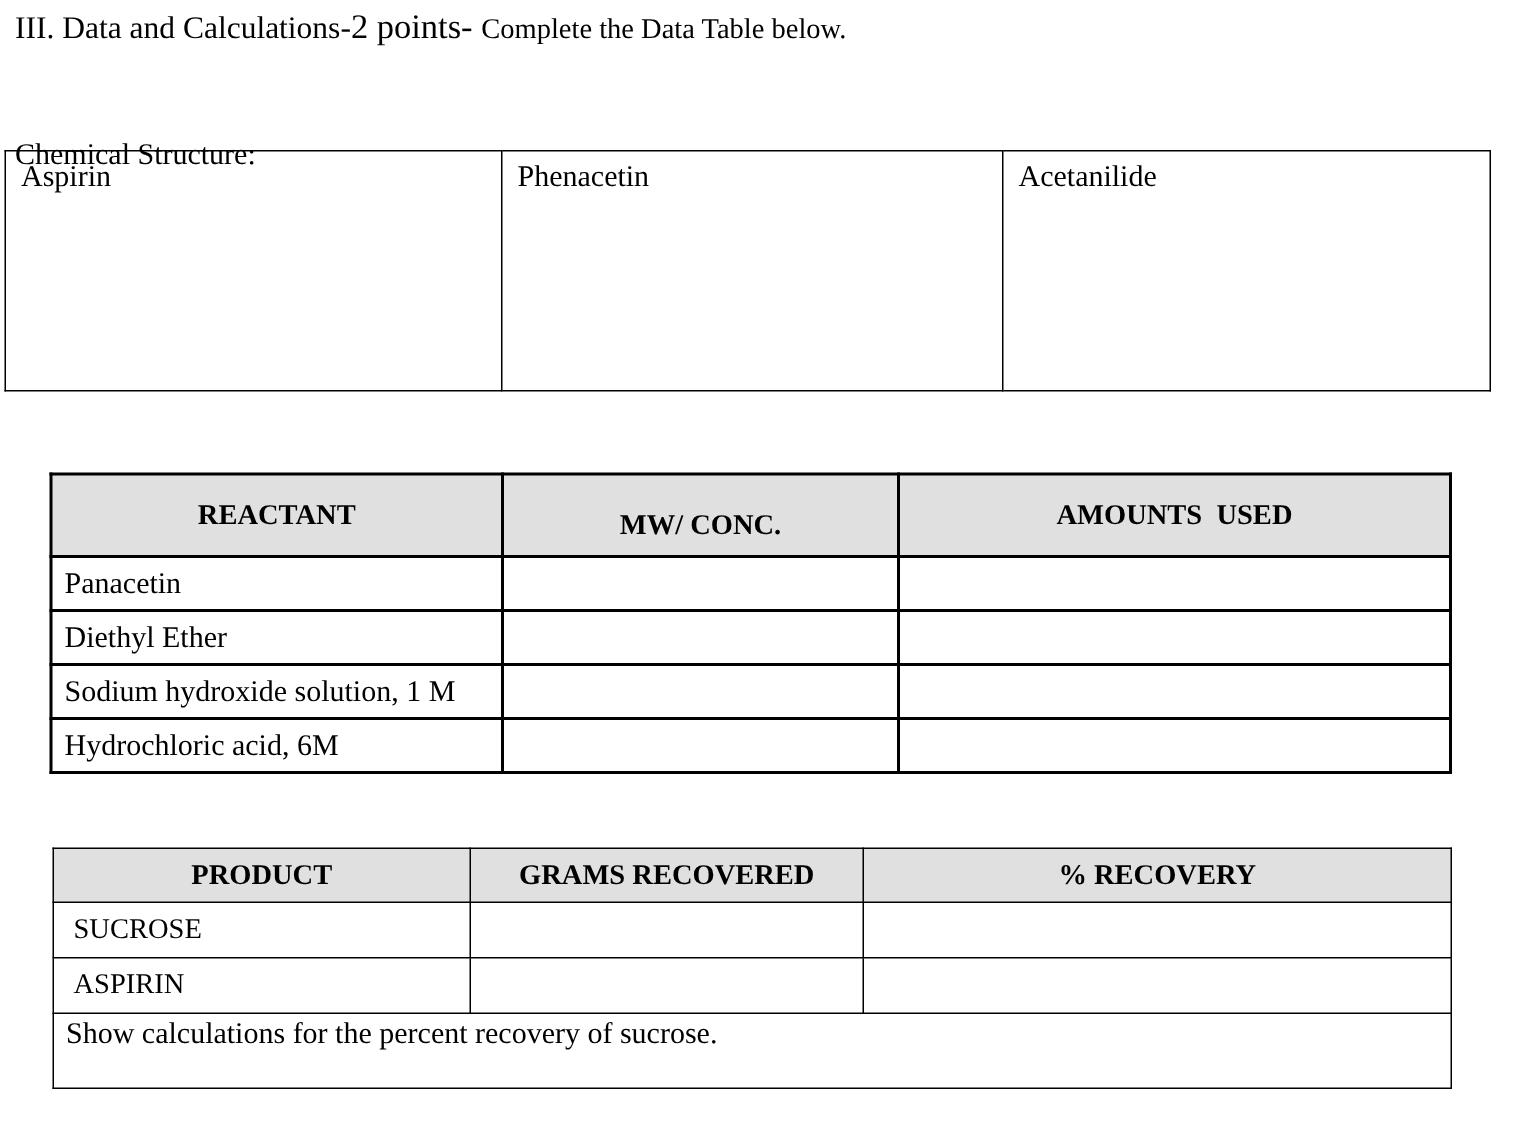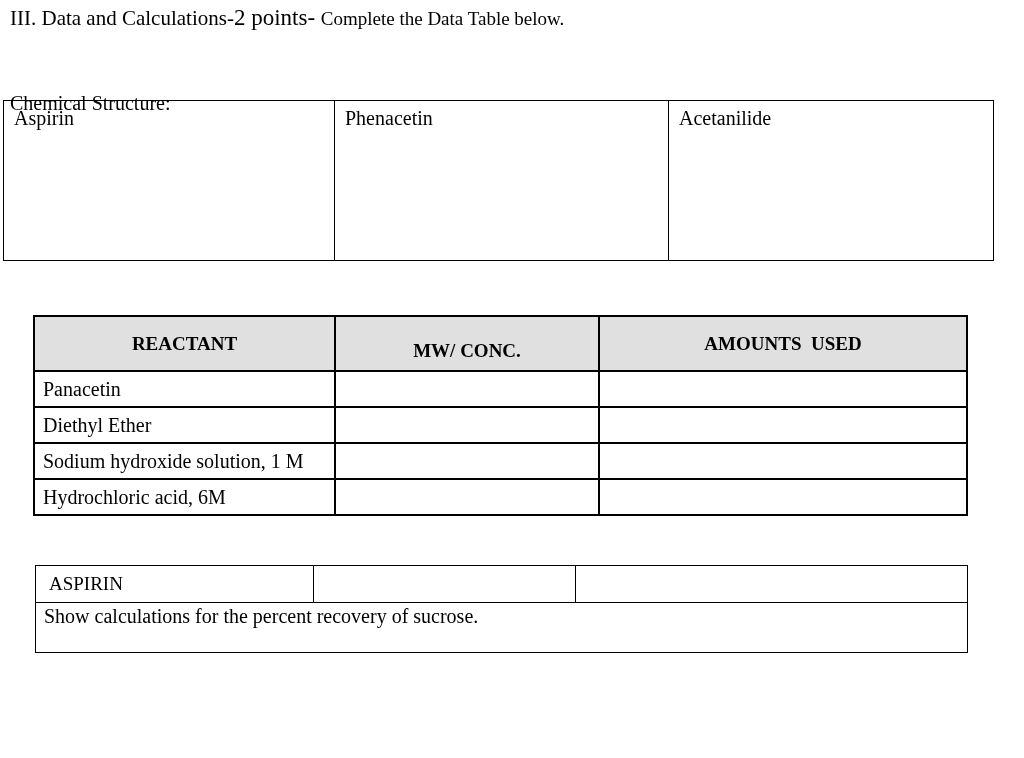--- a/index.html
+++ b/index.html
@@ -171,20 +171,30 @@
 </tbody>
   </table>
 
 <table class="product-table">
   <colgroup>
       <col style="width:278px">
       <col style="width:262px">
       <col style="width:392px">
     </colgroup>
   <tbody>
+      <tr>
+    <th>PRODUCT</th>
+    <th>GRAMS RECOVERED</th>
+    <th>% RECOVERY</th>
+  </tr>
+  <tr>
+    <td>SUCROSE</td>
+    <td></td>
+    <td></td>
+  </tr>
   <tr>
     <td>ASPIRIN</td>
     <td></td>
     <td></td>
   </tr>
   <tr>
     <td class="calc-footer" colspan="3">
       <span>Show calculations for the percent recovery of </span><span class="bold-word">sucrose.</span>
     </td>
   </tr>

